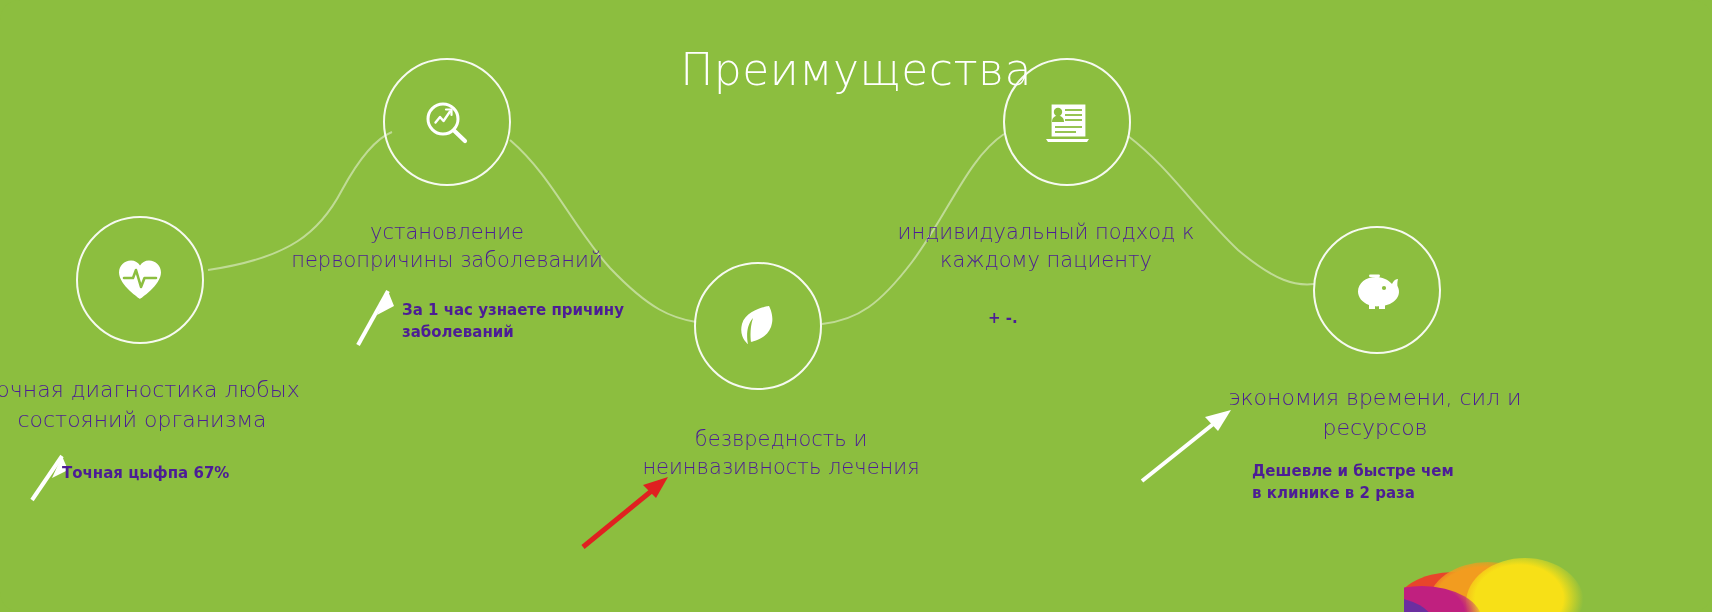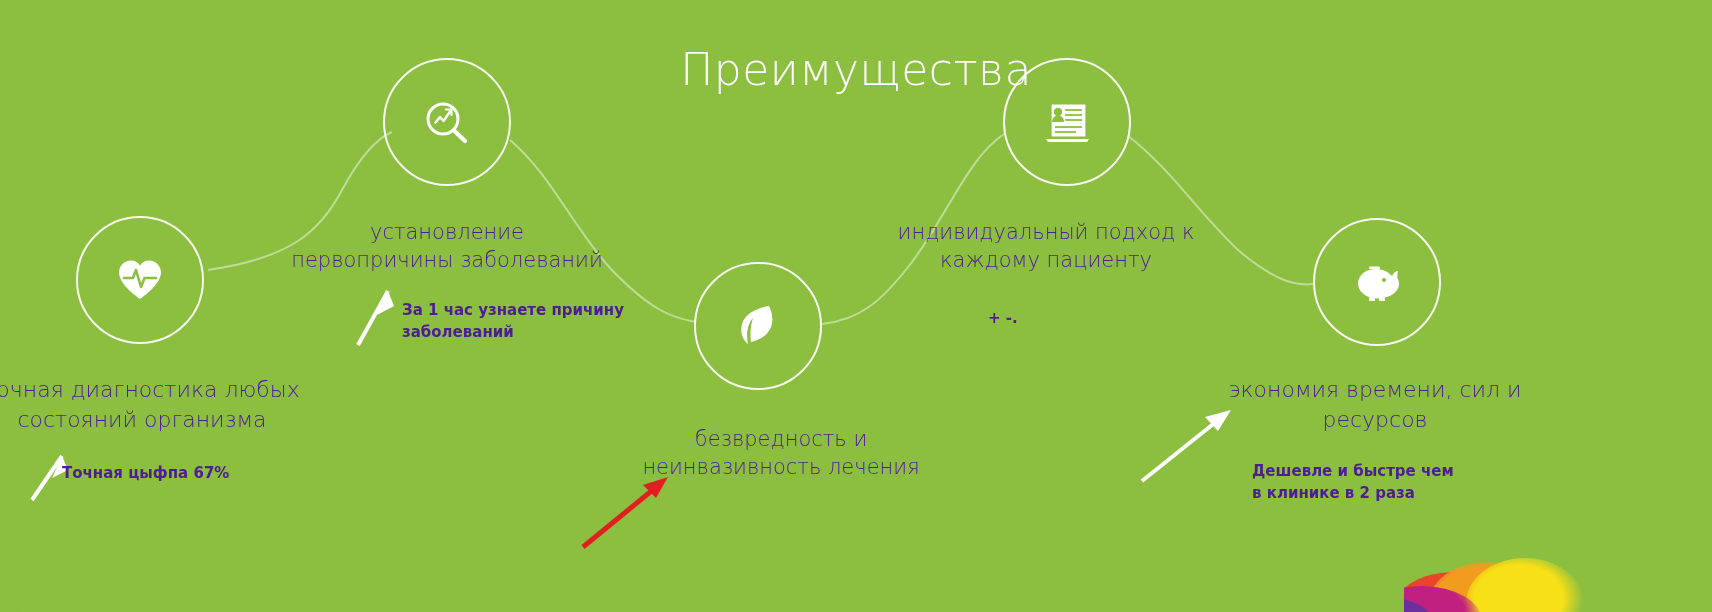--- a/index.html
+++ b/index.html
@@ -157,21 +157,21 @@
           <circle cx="16" cy="13" r="4.2" fill="#8cbe3f"></circle>
           <path d="M10 23 C10 18.5 13 16.8 16 16.8 C19 16.8 22 18.5 22 23 Z" fill="#8cbe3f"></path>
           <path d="M4 40 L47 40 L45 43 L6 43 Z" fill="#ffffff"></path>
         </svg>
       </span>
     </div>
     <div class="node-label" style="left:876px; top:218px; width:340px;">индивидуальный подход к
 каждому пациенту</div>
   </div>
 
-  <div class="node" style="left:0; top:0; width:1px; height:1px;">
+  <div class="node" style="left:0; top:8px; width:1px; height:1px;">
     <div class="node-circle" style="left:1313px; top:218px; width:128px; height:128px;">
       <span class="node-icon">
         <svg width="50" height="44" viewBox="0 0 50 44">
           <path d="M40 16 C40 16 42 11 46 11 C45 15 45.5 18 45.5 18 C47 21 47.5 24 46.5 27 C45 32 40 36 33 37.5 L33 41 L27 41 L27 38.3 C25.6 38.4 24.3 38.4 23 38.3 L23 41 L17 41 L17 37 C10 34.5 6 29 6 23.5 C6 15 14 9 24 9 C30 9 35.5 11.5 39 15 Z" fill="#ffffff"></path>
           <circle cx="32" cy="20" r="2.1" fill="#8cbe3f"></circle>
           <rect x="17" y="6.5" width="11" height="2.6" rx="1.3" fill="#ffffff"></rect>
         </svg>
       </span>
     </div>
     <div class="node-label" style="left:1205px; top:375px; width:340px; font-size:22px;">экономия времени, сил и

